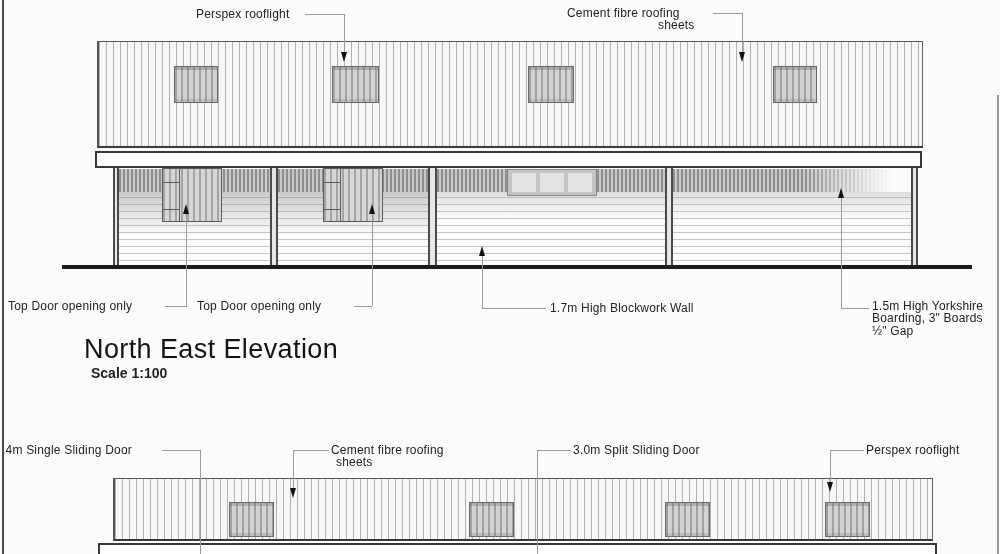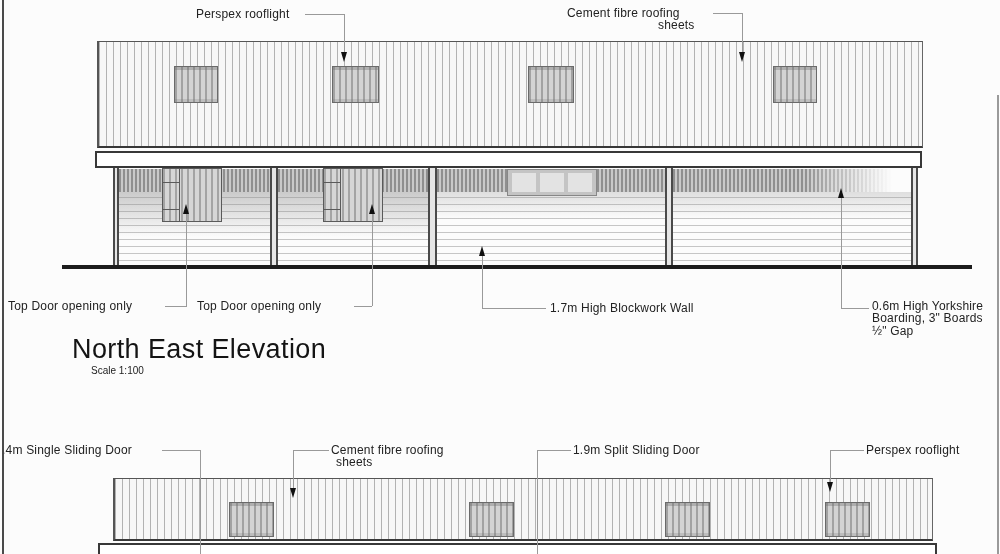--- a/index.html
+++ b/index.html
@@ -1,20 +1,20 @@
 <!DOCTYPE html>
 <html><head>
 <meta charset="utf-8">
 <style>
   html,body{margin:0;padding:0;background:#fff;}
   #canvas{position:relative;width:1000px;height:554px;background:#fcfcfc;overflow:hidden;
           font-family:"Liberation Sans",sans-serif;}
   .lbl{position:absolute;font-size:12px;line-height:1.05;color:#222;white-space:nowrap;letter-spacing:.2px;}
   .title{position:absolute;font-size:27px;color:#141414;letter-spacing:.4px;white-space:nowrap;}
-  .scale{position:absolute;font-size:10px;font-weight:normal;color:#222;white-space:nowrap;}
+  .scale{position:absolute;font-size:14px;font-weight:bold;color:#222;white-space:nowrap;}
   .leader-h{position:absolute;height:1px;background:#9a9a9a;z-index:6;}
   .leader-v{position:absolute;width:1px;background:#9a9a9a;z-index:6;}
   .arr-down{position:absolute;width:0;height:0;border-left:3px solid transparent;border-right:3px solid transparent;
             border-top:10px solid #101010;z-index:7;}
   .arr-up{position:absolute;width:0;height:0;border-left:3px solid transparent;border-right:3px solid transparent;
           border-bottom:10px solid #101010;z-index:7;}
   .corrugated{position:absolute;box-sizing:border-box;
       background:repeating-linear-gradient(90deg,#b2b2b2 0 1px,#f7f7f7 1px 7px);
       border-top:1px solid #555;border-bottom:2px solid #383838;border-left:2px solid #555;border-right:1px solid #666;}
   .rooflight{position:absolute;box-sizing:border-box;border:1px solid #6a6a6a;
@@ -110,40 +110,40 @@
   <div class="lbl" style="left:197px;top:300px;">Top Door opening only</div>
 
   <div class="arr-up" style="left:479px;top:246px;"></div>
   <div class="leader-v" style="left:482px;top:256px;height:52px;"></div>
   <div class="leader-h" style="left:482px;top:308px;width:64px;"></div>
   <div class="lbl" style="left:550px;top:302px;">1.7m High Blockwork Wall</div>
 
   <div class="arr-up" style="left:838px;top:188px;"></div>
   <div class="leader-v" style="left:841px;top:198px;height:110px;"></div>
   <div class="leader-h" style="left:841px;top:308px;width:28px;"></div>
-  <div class="lbl" style="left:872px;top:300px;">0.6m High Yorkshire</div>
+  <div class="lbl" style="left:872px;top:300px;">1.5m High Yorkshire</div>
   <div class="lbl" style="left:872px;top:312px;">Boarding, 3" Boards</div>
   <div class="lbl" style="left:872px;top:325px;">½" Gap</div>
 
-  <div class="title" style="left:72px;top:334px;">North East Elevation</div>
+  <div class="title" style="left:84px;top:334px;">North East Elevation</div>
   <div class="scale" style="left:91px;top:365px;">Scale 1:100</div>
 
   <div class="lbl" style="left:2px;top:444px;">.4m Single Sliding Door</div>
   <div class="leader-h" style="left:162px;top:450px;width:38px;"></div>
   <div class="leader-v" style="left:200px;top:450px;height:104px;"></div>
 
   <div class="leader-v" style="left:293px;top:450px;height:38px;"></div>
   <div class="arr-down" style="left:290px;top:488px;"></div>
   <div class="leader-h" style="left:293px;top:450px;width:36px;"></div>
   <div class="lbl" style="left:331px;top:444px;">Cement fibre roofing</div>
   <div class="lbl" style="left:336px;top:456px;">sheets</div>
 
   <div class="leader-h" style="left:537px;top:450px;width:34px;"></div>
   <div class="leader-v" style="left:537px;top:450px;height:104px;"></div>
-  <div class="lbl" style="left:573px;top:444px;">1.9m Split Sliding Door</div>
+  <div class="lbl" style="left:573px;top:444px;">3.0m Split Sliding Door</div>
 
   <div class="leader-h" style="left:830px;top:450px;width:34px;"></div>
   <div class="leader-v" style="left:830px;top:450px;height:32px;"></div>
   <div class="arr-down" style="left:827px;top:482px;"></div>
   <div class="lbl" style="left:866px;top:444px;">Perspex rooflight</div>
 
   <div class="corrugated" style="left:113px;top:478px;width:820px;height:63px;">
     <div class="rooflight" style="left:114px;top:23px;width:45px;height:35px;"></div>
     <div class="rooflight" style="left:354px;top:23px;width:45px;height:35px;"></div>
     <div class="rooflight" style="left:550px;top:23px;width:45px;height:35px;"></div>

